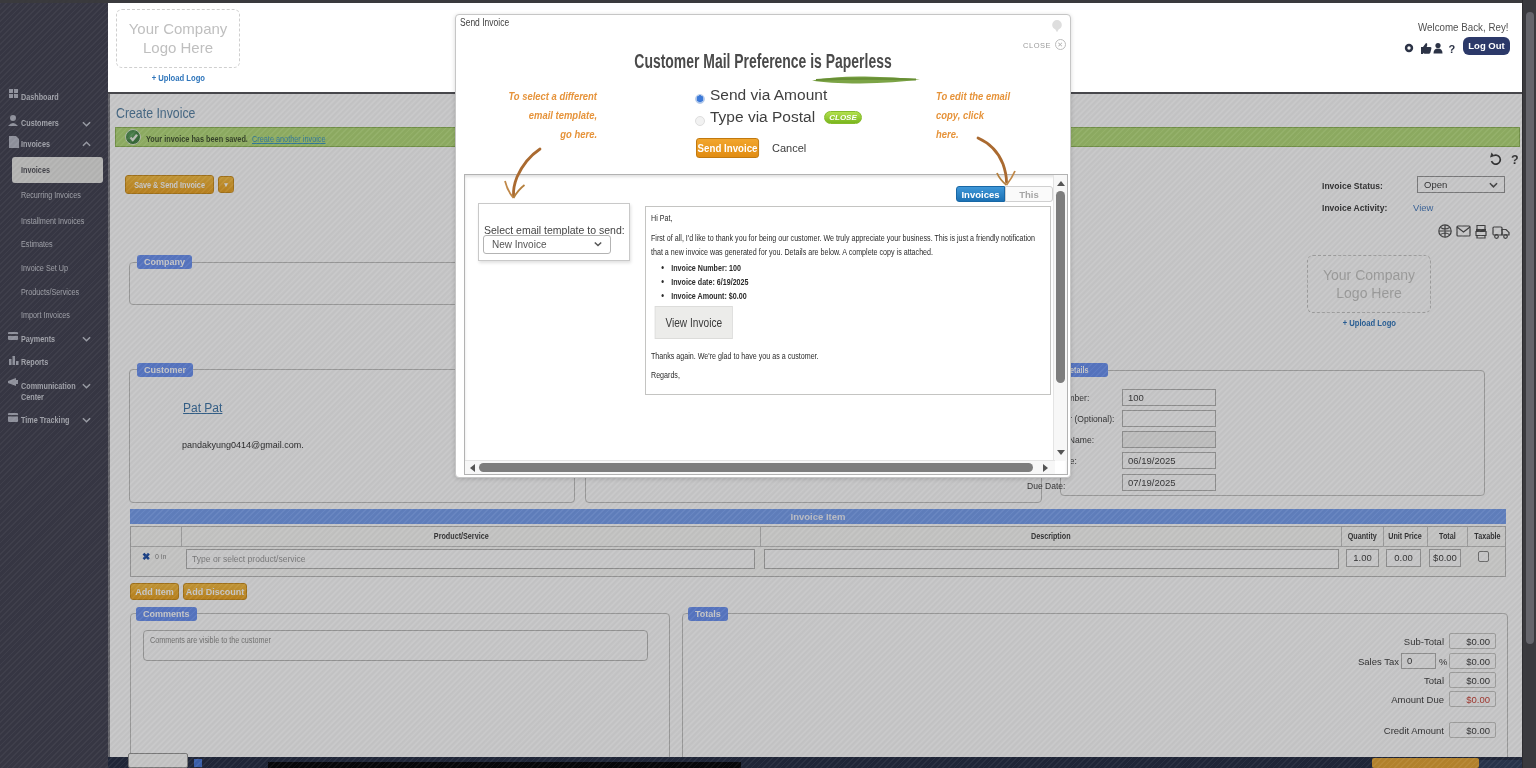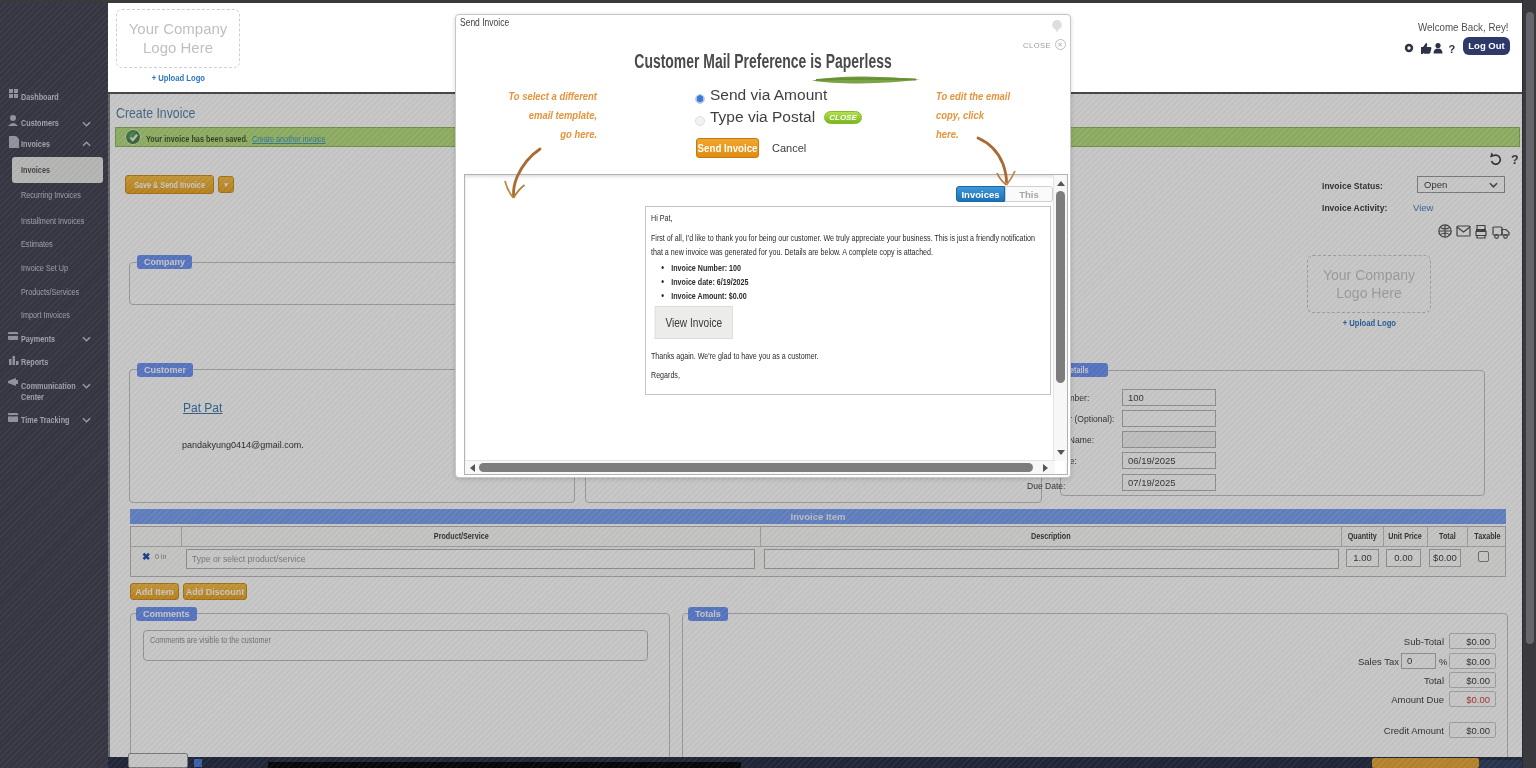--- a/index.html
+++ b/index.html
@@ -280,20 +280,26 @@
     <div class="annL">To select a different<br>email template,<br>go here.</div>
     <div class="annR">To edit the email<br>copy, click<br>here.</div>
     <div class="radio r1"></div>
     <div class="rlbl" style="top:71px;">Send via Amount</div>
     <div class="radio r2"></div>
     <div class="rlbl" style="top:93px;">Type via Postal</div>
     <div id="plus">CLOSE</div>
     <div id="sendbtn">Send Invoice</div>
     <div id="cancel">Cancel</div>
     <div id="ipanel">
+      <div id="tplbox">
+        <div class="l">Select email template to send:</div>
+        <div id="tplsel">New Invoice<svg class="c" viewBox="0 0 10 10">
+              <path d="M1 3 L5 7 L9 3" fill="none" stroke="#555" stroke-width="1.8"></path>
+            </svg></div>
+      </div>
       <div id="pvbtn">Invoices</div>
       <div id="edbtn">This</div>
       <div id="epane">
         <div id="econt">
           <p style="margin:1px 0 0;">Hi Pat,</p>
           <p style="margin:6px 0 0;">First of all, I'd like to thank you for being our customer. We truly appreciate your business. This is just a friendly notification that a new invoice was generated for you. Details are below. A complete copy is attached.</p>
           <ul style="margin:2px 0 0 0;padding-left:27px;font-weight:bold;">
             <li>Invoice Number: 100</li>
             <li>Invoice date: 6/19/2025</li>
             <li>Invoice Amount: $0.00</li>

